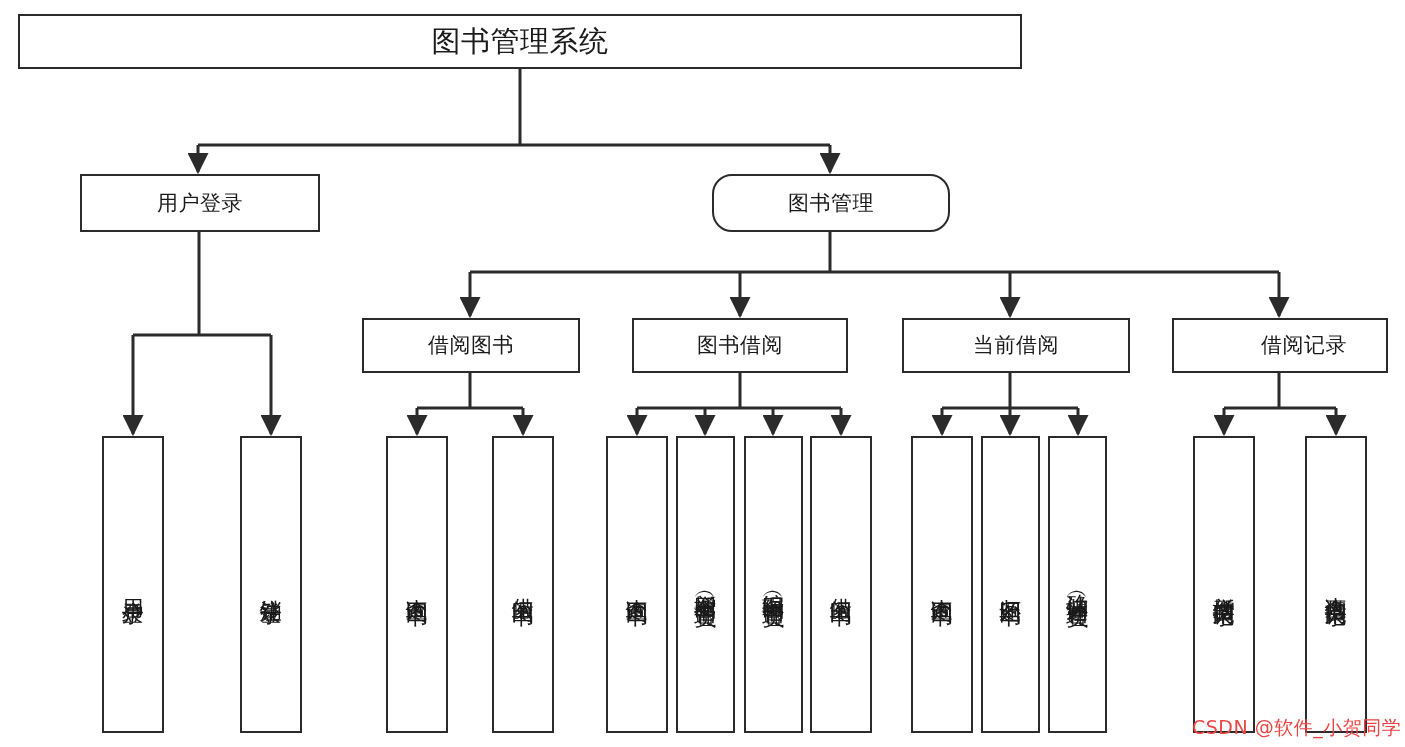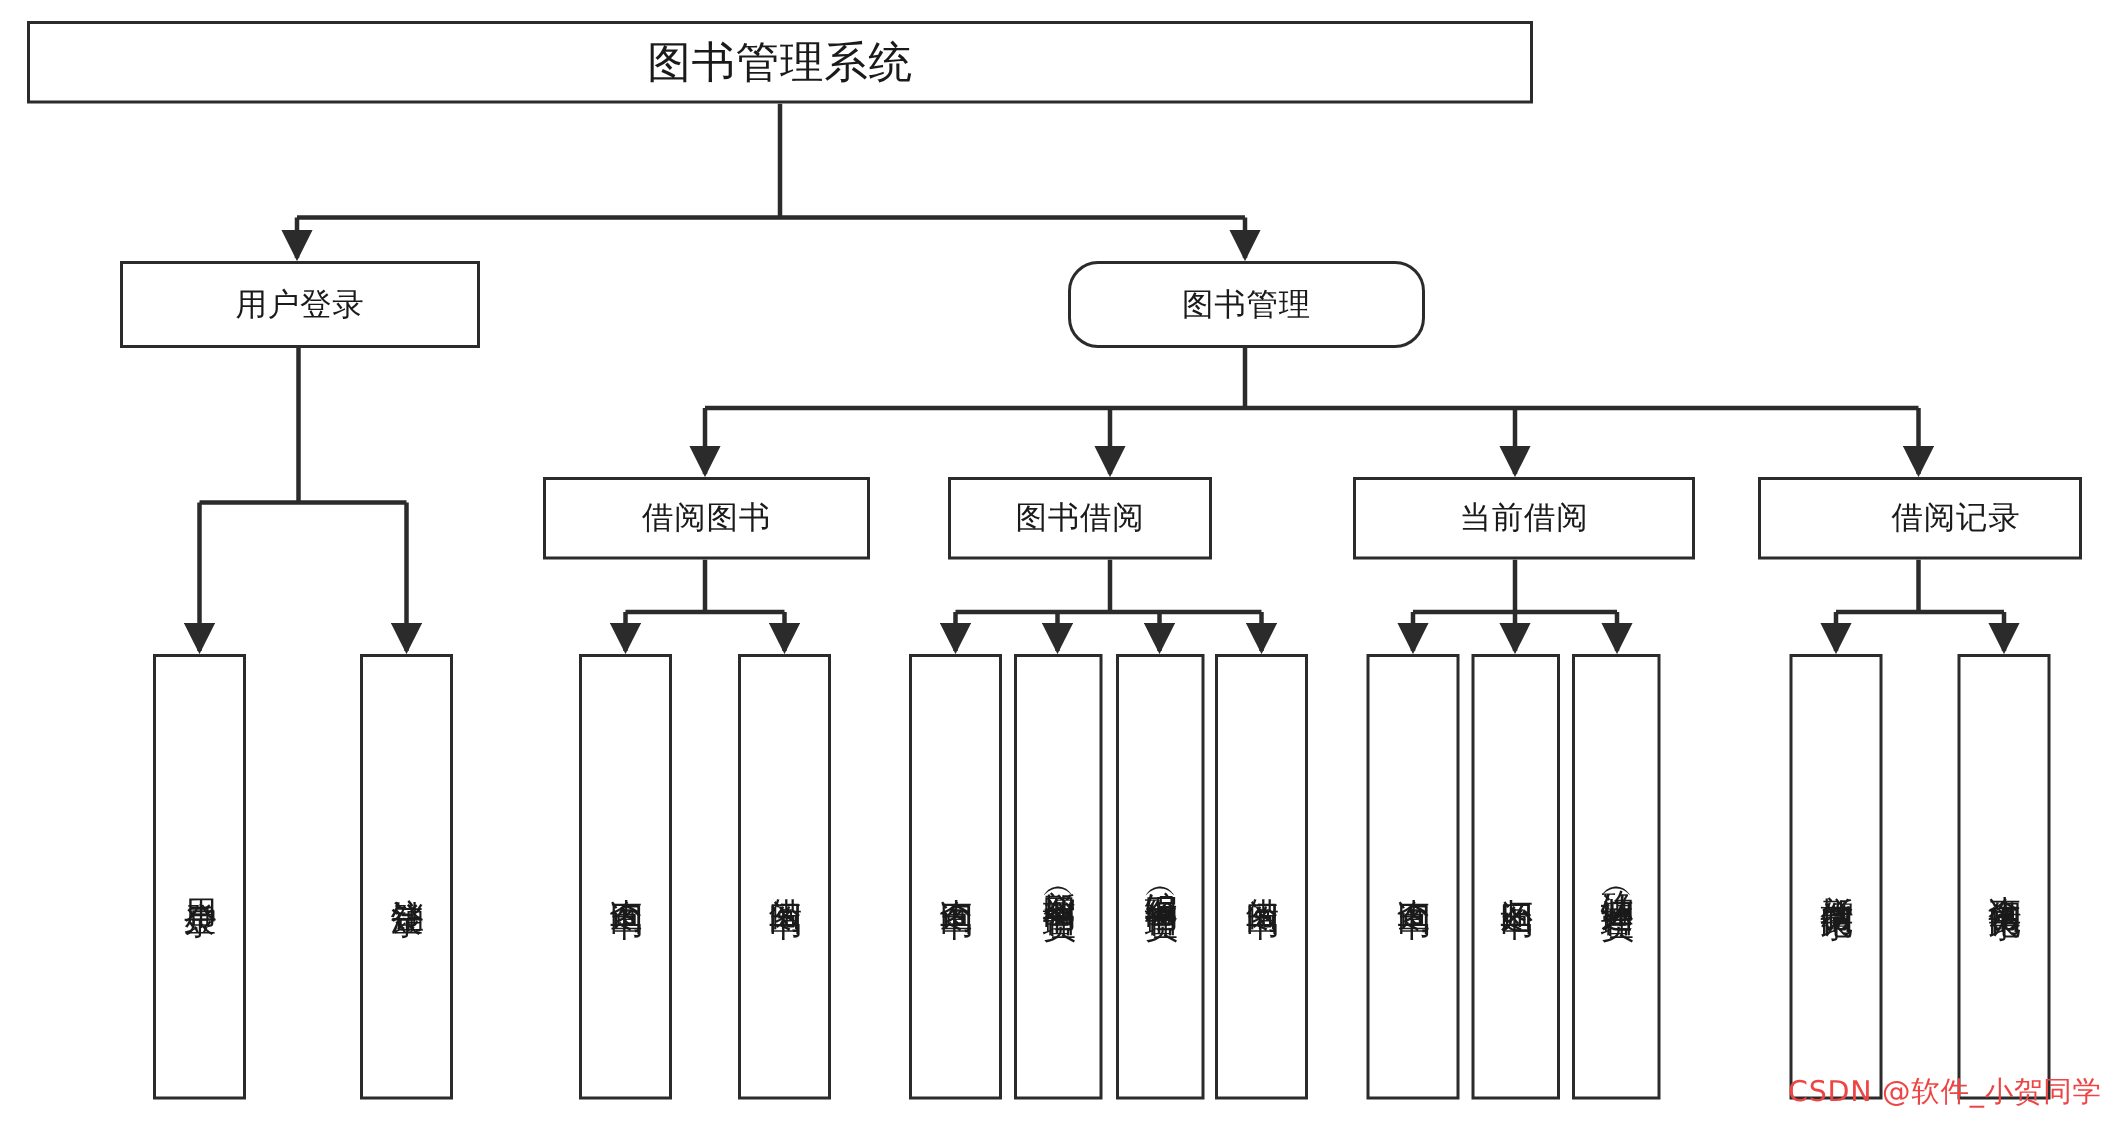--- a/index.html
+++ b/index.html
@@ -138,21 +138,21 @@
   <div class="node horiz" style="left:80px; top:174px; width:240px; height:58px;">
     <span class="node-label">用户登录</span>
   </div>
   <div class="node horiz" style="left:712px; top:174px; width:238px; height:58px;border-radius:20px;">
     <span class="node-label">图书管理</span>
   </div>
 
   <div class="node horiz" style="left:362px; top:318px; width:218px; height:55px;">
     <span class="node-label">借阅图书</span>
   </div>
-  <div class="node horiz" style="left:632px; top:318px; width:176px; height:55px;">
+  <div class="node horiz" style="left:632px; top:318px; width:216px; height:55px;">
     <span class="node-label">图书借阅</span>
   </div>
   <div class="node horiz" style="left:902px; top:318px; width:228px; height:55px;">
     <span class="node-label">当前借阅</span>
   </div>
   <div class="node horiz" style="left:1172px; top:318px; width:216px; height:55px;padding-left:48px;">
     <span class="node-label">借阅记录</span>
   </div>
 
   <div class="node vert" style="left:102px; top:436px; width:62px; height:297px;">

